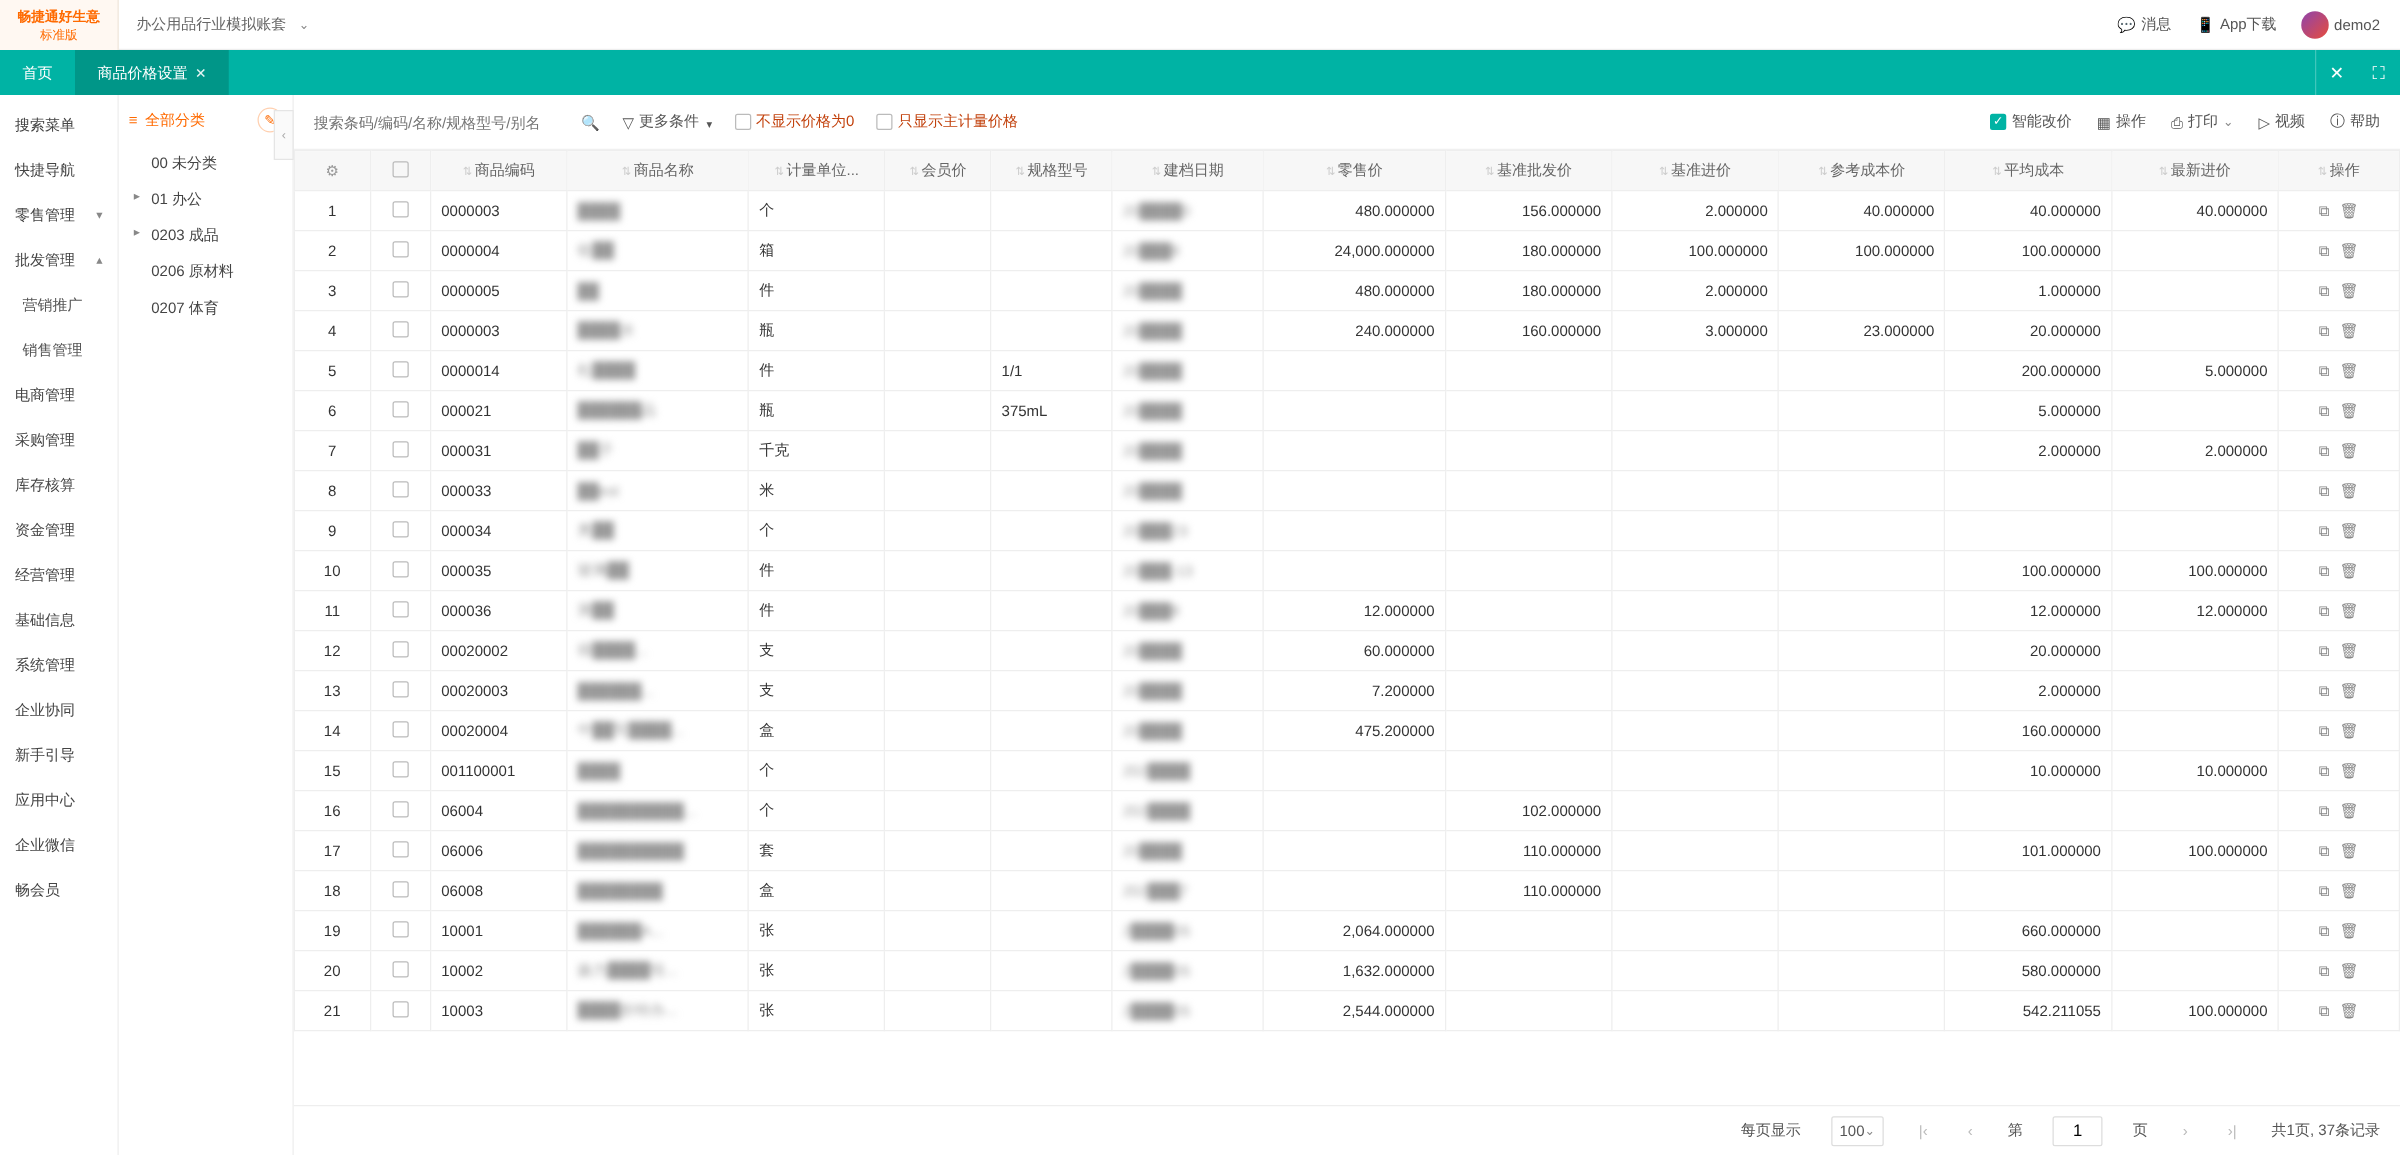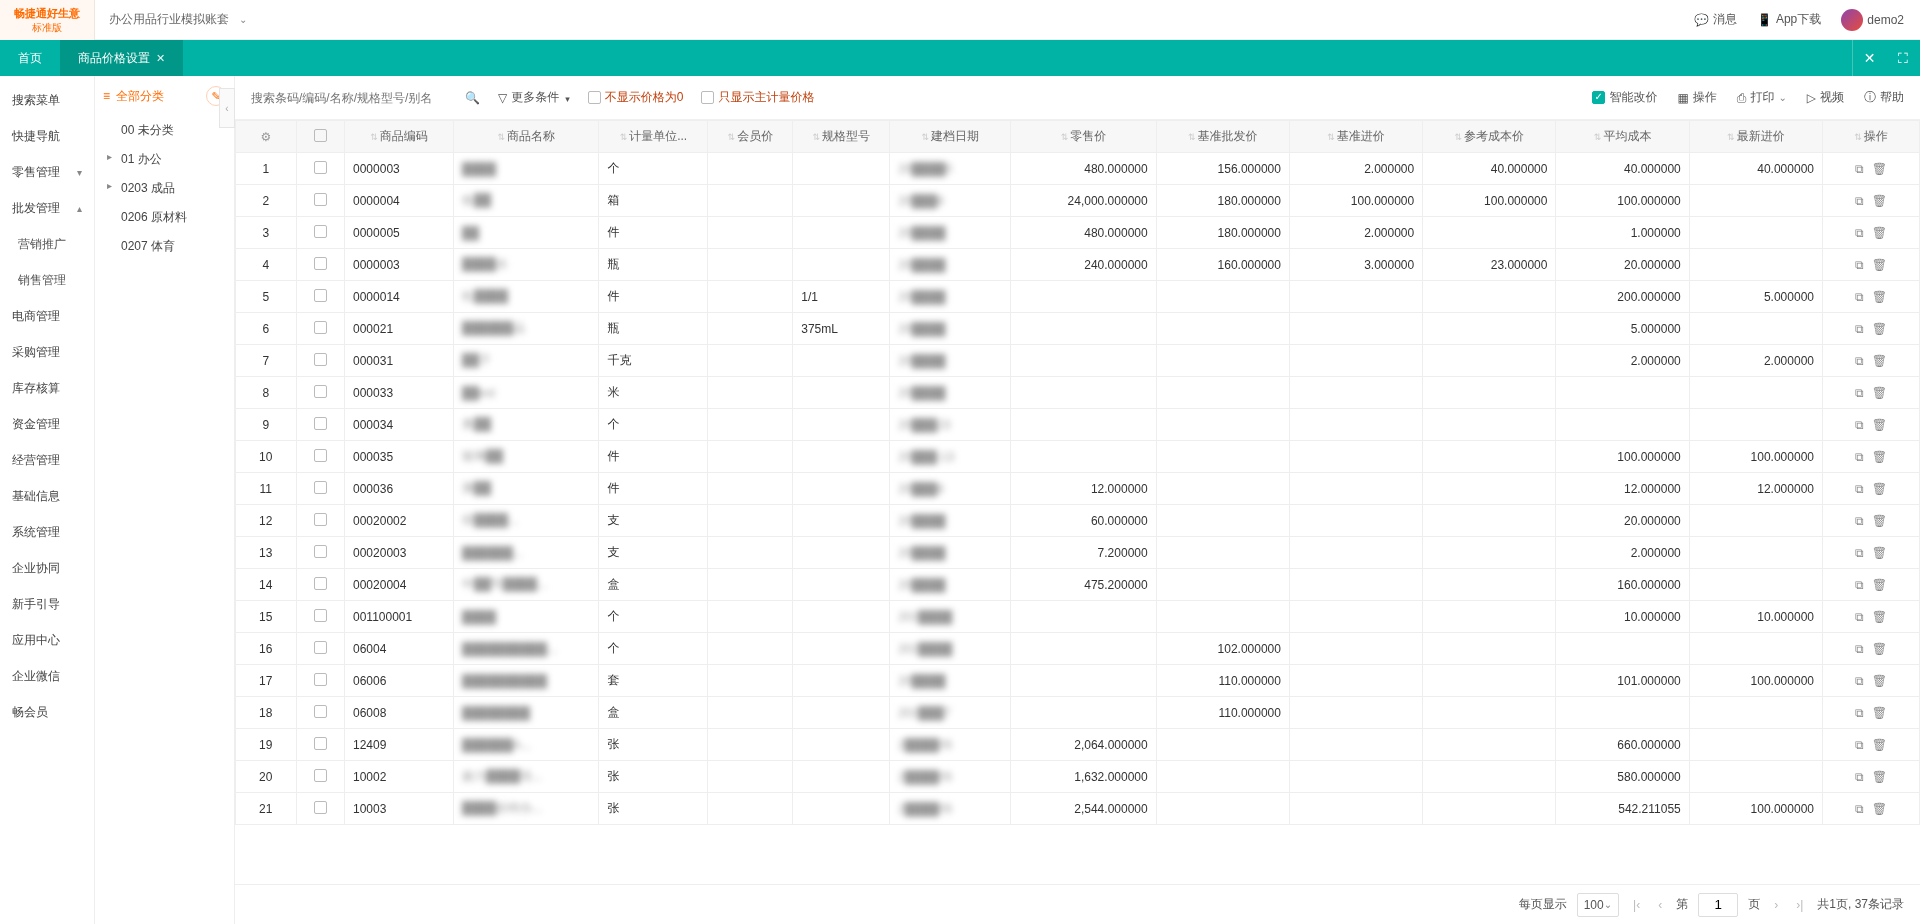--- a/index.html
+++ b/index.html
@@ -47,21 +47,21 @@
 table{border-collapse:collapse;width:100%;table-layout:fixed}
 th,td{border:1px solid #eee;height:32px;padding:0 8px;font-size:12px;white-space:nowrap;overflow:hidden;text-overflow:ellipsis}
 th{background:#f7f7f7;color:#666;font-weight:normal;position:relative}
 td.num{text-align:right}
 td.center,th.center{text-align:center}
 .row-chk{width:13px;height:13px;border:1px solid #bbb;border-radius:2px;display:inline-block}
 .sort{font-size:9px;color:#ccc;margin-right:2px}
 .ops{display:flex;gap:8px;justify-content:center;color:#888}
 .ops span{cursor:pointer}
 .blur{filter:blur(3px);color:#999}
-.pager{height:40px;border-top:1px solid #eee;display:flex;align-items:center;justify-content:flex-end;padding:0 16px;gap:10px;color:#555}
+.pager{height:40px;border-top:1px solid #eee;display:flex;align-items:center;justify-content:flex-end;padding:0 16px;gap:24px;color:#555}
 .pg-sel,.pg-inp{border:1px solid #ddd;height:24px;padding:0 6px;display:flex;align-items:center;border-radius:2px;background:#fff}
 .pg-inp input{border:none;width:26px;text-align:center;outline:none}
 .pg-nav{color:#bbb;cursor:pointer;padding:0 4px}
 .gear{color:#999}
 .funnel::before{content:"▾";font-size:9px;margin-left:2px}
 </style>
 </head>
 <body>
 
 <div class="app">
@@ -651,21 +651,21 @@
                 <td class="center">
                   <div class="ops">
                     <span>⧉</span>
                     <span>🗑</span>
                   </div>
                 </td>
               </tr>
               <tr>
                 <td class="center">19</td>
                 <td class="center"><span class="row-chk"></span></td>
-                <td>12409</td>
+                <td>10001</td>
                 <td><span class="blur">██████A...</span></td>
                 <td>张</td>
                 <td></td>
                 <td></td>
                 <td><span class="blur">2████05</span></td>
                 <td class="num">2,064.000000</td>
                 <td class="num"></td>
                 <td class="num"></td>
                 <td class="num"></td>
                 <td class="num">660.000000</td>

